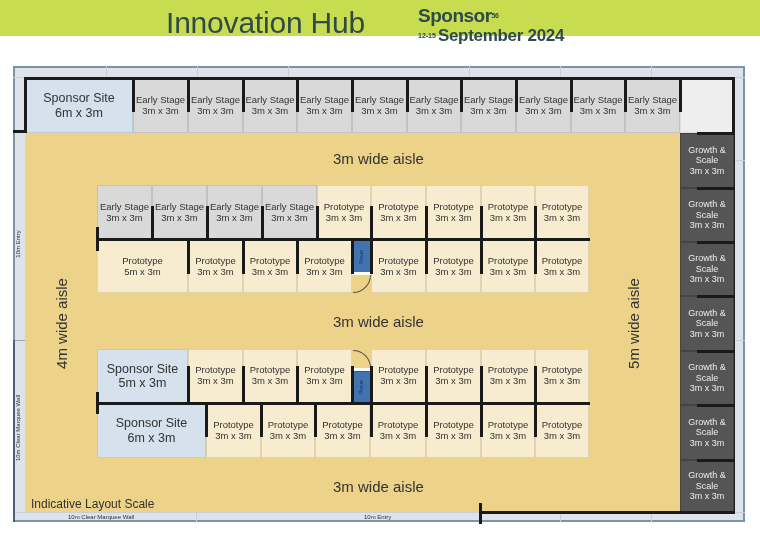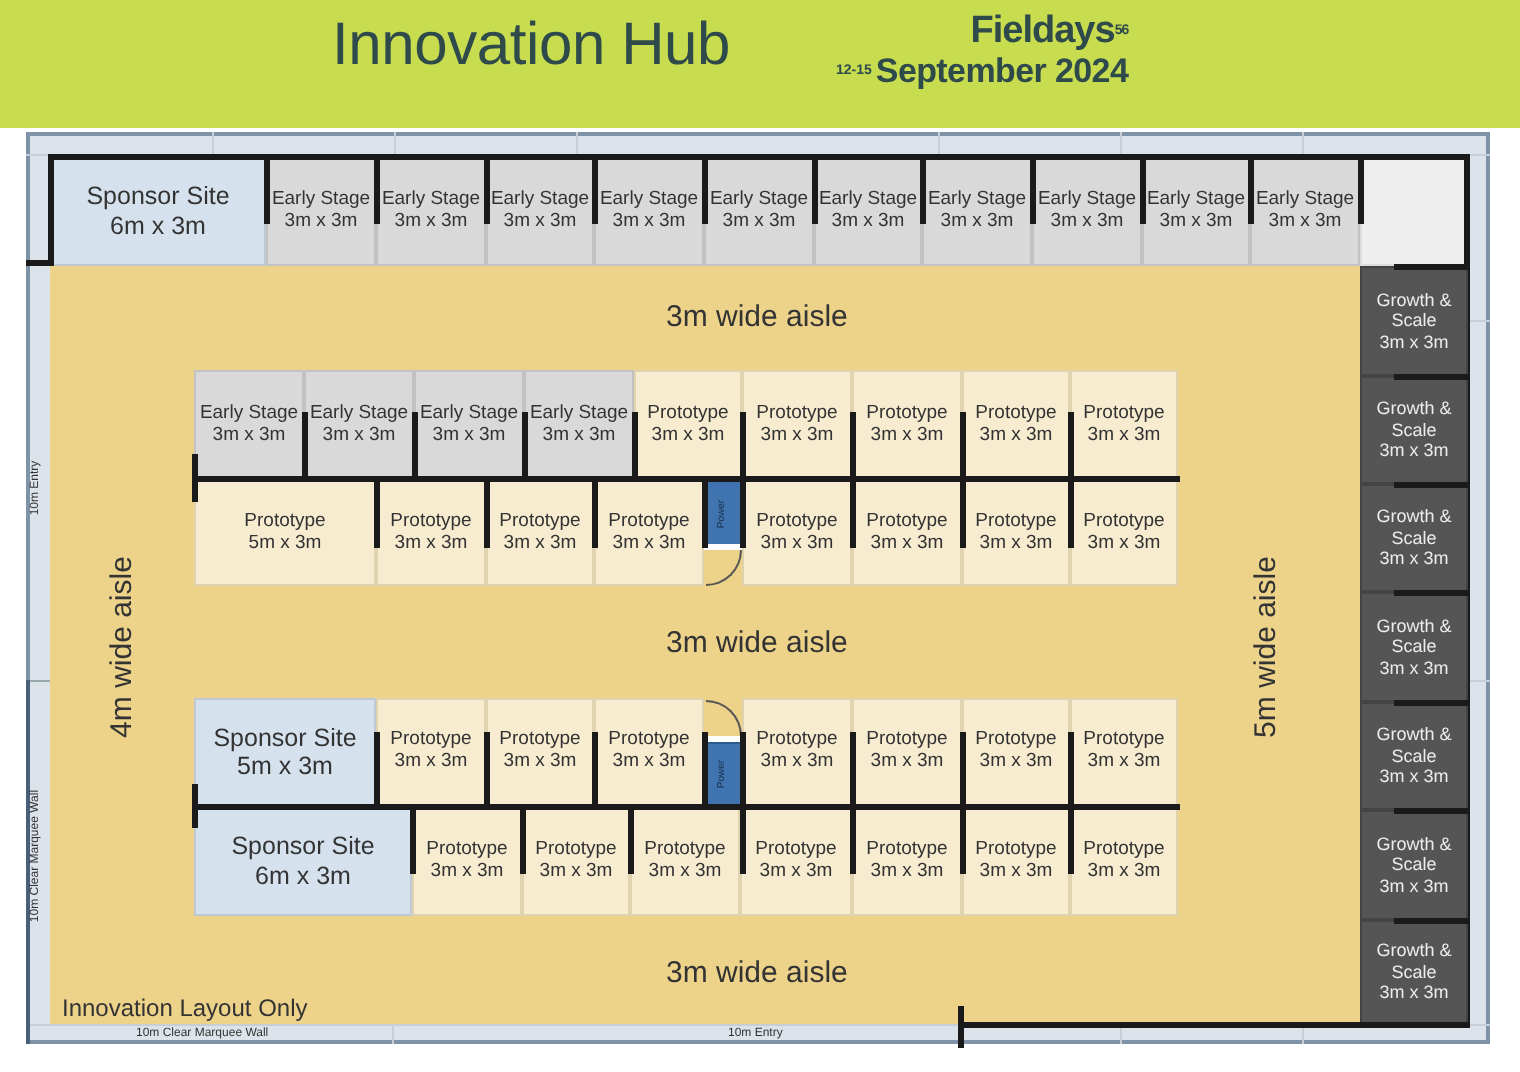--- a/index.html
+++ b/index.html
@@ -1,17 +1,17 @@
 <!DOCTYPE html>
 <html><head>
 <meta charset="utf-8">
 <style>
   * { box-sizing: border-box; margin: 0; padding: 0; }
   html, body { width: 760px; height: 536px; overflow: hidden; background: #ffffff; font-family: "Liberation Sans", sans-serif; }
-  .header { position: absolute; left: 0; top: 0; width: 760px; height: 64px; background: #c8dc4f; text-align: right; }
+  .header { position: absolute; left: 0; top: 0; width: 760px; height: 36px; background: #c8dc4f; }
   .title { position: absolute; left: 166px; top: 6px; font-size: 30px; color: #2f4a4a; letter-spacing: -0.2px; font-family: "Liberation Sans", sans-serif; }
   .brand { position: absolute; left: 418px; top: 6px; color: #2f4a4a; font-weight: bold; }
   .brand .b1 { font-size: 19px; letter-spacing: -0.5px; line-height: 20px; display: block; }
   .brand .b1 sup { font-size: 7px; vertical-align: top; }
   .brand .row2 { display: block; line-height: 20px; }
   .brand .dates { font-size: 7px; vertical-align: top; margin-right: 2px; }
   .brand .b2 { font-size: 17px; letter-spacing: -0.3px; }
 
   .frame { position: absolute; left: 13px; top: 66px; width: 732px; height: 456px; background: #dde3ea; border: 2px solid #7f93a8; }
   .wallline { position: absolute; background: #c8ced6; }
@@ -32,21 +32,21 @@
   .walllabel-v { position: absolute; font-size: 6px; color: #333; white-space: nowrap; transform: rotate(-90deg); transform-origin: center center; }
   .note { position: absolute; left: 31px; top: 497px; font-size: 12px; color: #333; }
   .doorarc { position: absolute; width: 18px; height: 18px; border: 1px solid #555; }
 </style>
 </head>
 <body>
 
 <div class="header">
   <div class="title">Innovation Hub</div>
   <div class="brand">
-    <span class="b1"><span>Fieldays</span><sup>56</sup></span>
+    <span class="b1"><span>Sponsor</span><sup>56</sup></span>
     <span class="row2"><span class="dates">12-15</span><span class="b2">September 2024</span></span>
   </div>
 </div>
 
 <div class="frame"></div>
 
 <div class="wallline" style="left:13px;top:77px;width:732px;height:1px;"></div>
 <div class="wallline" style="left:106px;top:66px;width:1px;height:11px;"></div>
 <div class="wallline" style="left:197px;top:66px;width:1px;height:11px;"></div>
 <div class="wallline" style="left:288px;top:66px;width:1px;height:11px;"></div>
@@ -345,13 +345,13 @@
 <div class="aisle-v" style="left:11px;top:315px;width:100px;text-align:center;">4m wide aisle</div>
 <div class="aisle-v" style="left:583px;top:315px;width:100px;text-align:center;">5m wide aisle</div>
 
 <div class="walllabel-v" style="left:-12px;top:241px;width:60px;text-align:center;">10m Entry</div>
 <div class="wallline" style="left:13px;top:340px;width:12px;height:1px;background:#9aa;"></div>
 <div class="wall" style="left:13px;top:340px;width:2px;height:182px;background:#4a5f78;"></div>
 <div class="walllabel-v" style="left:-22px;top:425px;width:80px;text-align:center;">10m Clear Marquee Wall</div>
 <div class="walllabel" style="left:68px;top:514px;">10m Clear Marquee Wall</div>
 <div class="walllabel" style="left:364px;top:514px;">10m Entry</div>
 
-<div class="note">Innovation Layout Only</div>
+<div class="note">Indicative Layout Scale</div>
 
 </body></html>

